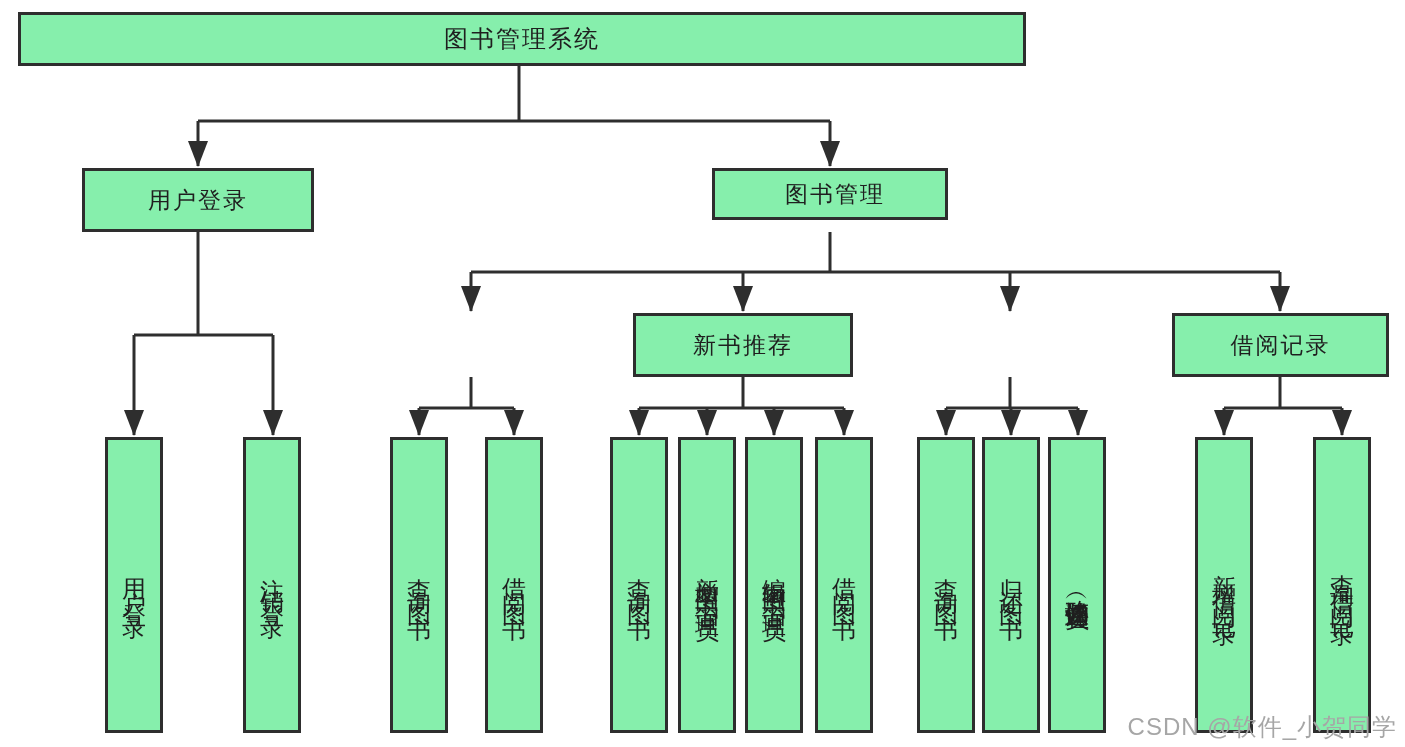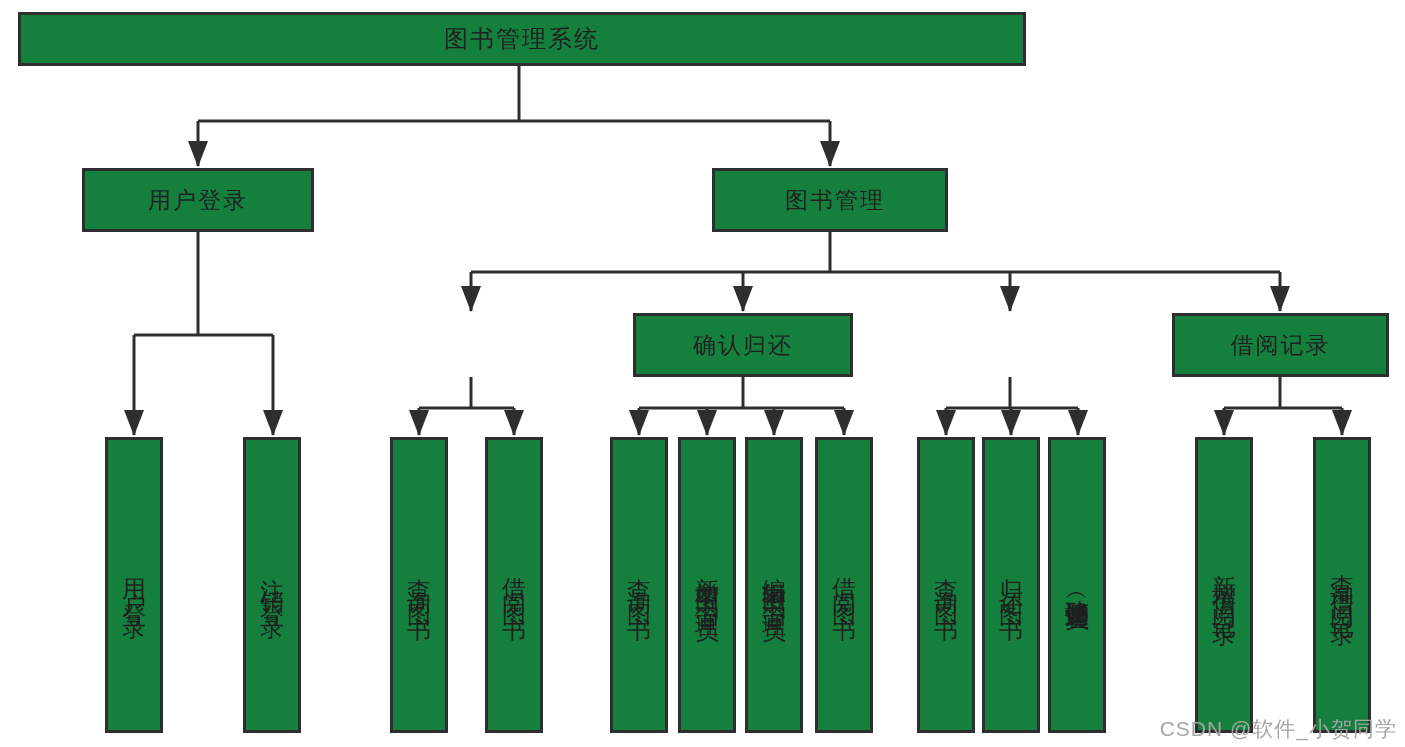--- a/index.html
+++ b/index.html
@@ -8,21 +8,21 @@
     width:1405px;height:747px;
     background:#ffffff;
     font-family:"Liberation Sans","DejaVu Sans",sans-serif;
     overflow:hidden;
   }
   #wires{position:absolute;left:0;top:0;width:1405px;height:747px;}
   .wire{stroke:#2e2e2e;stroke-width:3;fill:none;}
   .node{
     position:absolute;
     box-sizing:border-box;
-    background:#15803d;
+    background:#86efac;
     border:3px solid #2e2e2e;
     display:flex;align-items:center;justify-content:center;
     color:#1f1f1f;
   }
   .hbox{font-size:23px;letter-spacing:2px;}
   .hbox.root{font-size:24px;}
   .vbox{width:58px;height:296px;top:437px;}
   .vbox span{
     writing-mode:vertical-rl;
     text-orientation:mixed;
@@ -30,21 +30,21 @@
     line-height:1;
     white-space:nowrap;
   }
   .ls-wide span{letter-spacing:13px;}
   .ls-med span{letter-spacing:10px;}
   .ls-tight span{letter-spacing:6px;}
   .ls-xtight span{letter-spacing:1px;}
   #watermark{
     position:absolute;
     right:8px;bottom:4px;
-    font-size:21px;
+    font-size:24px;
     color:#a6a6a6;
     letter-spacing:1px;
     z-index:5;
   }
 </style>
 </head>
 <body>
 
 <div id="stage">
 
@@ -89,26 +89,26 @@
     <line class="wire" x1="1342" y1="408" x2="1342" y2="435" marker-end="url(#arrow)"></line>
   </svg>
 
   <div class="node hbox root" style="left:18px;top:12px;width:1008px;height:54px;">
     <span>图书管理系统</span>
   </div>
 
   <div class="node hbox" style="left:82px;top:168px;width:232px;height:64px;">
     <span>用户登录</span>
   </div>
-  <div class="node hbox" style="left:712px;top:168px;width:236px;height:64px;padding-left:10px;">
+  <div class="node hbox" style="left:712px;top:168px;width:236px;height:52px;padding-left:10px;">
     <span>图书管理</span>
   </div>
 
   <div class="node hbox" style="left:633px;top:313px;width:220px;height:64px;">
-    <span>确认归还</span>
+    <span>新书推荐</span>
   </div>
   <div class="node hbox" style="left:1172px;top:313px;width:217px;height:64px;">
     <span>借阅记录</span>
   </div>
 
   <div class="node vbox ls-wide" style="left:105px;">
     <span>用户登录</span>
   </div>
   <div class="node vbox ls-wide" style="left:243px;">
     <span>注销登录</span>

